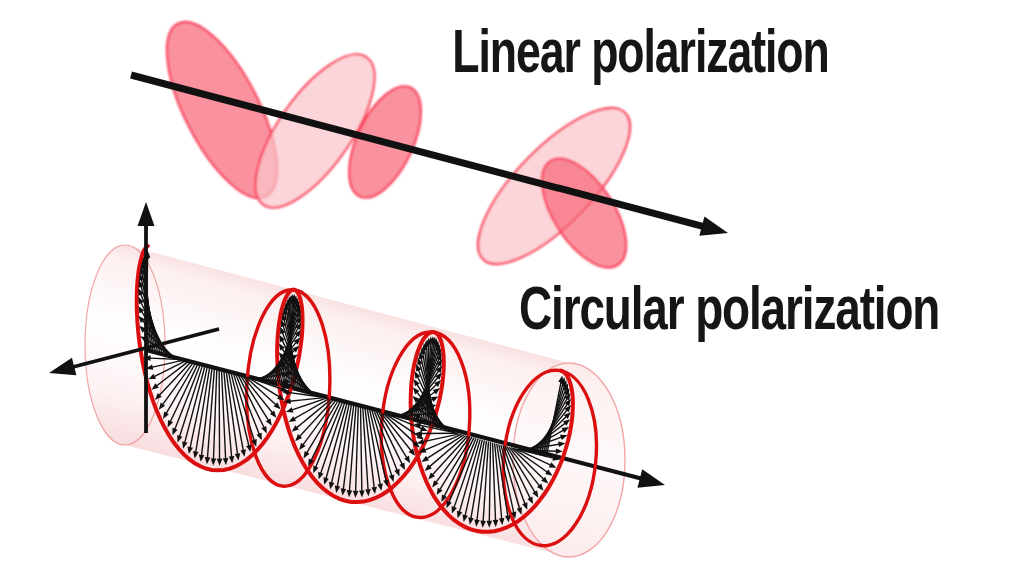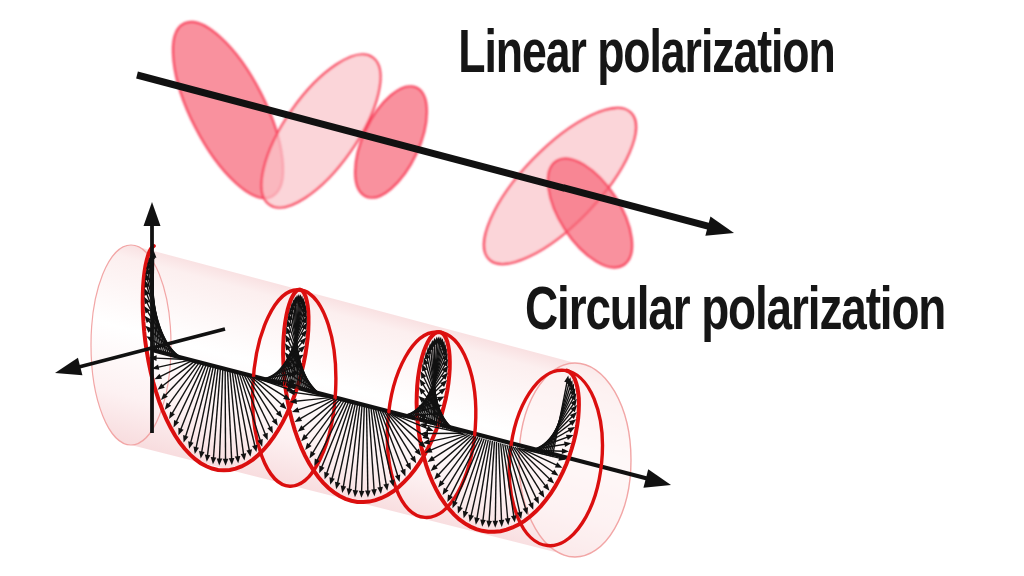--- a/index.html
+++ b/index.html
@@ -1,20 +1,20 @@
 <!DOCTYPE html>
 <html><head>
 <meta charset="utf-8">
 <style>
   html,body{margin:0;padding:0;}
   body{
     width:1024px;height:576px;background:#ffffff;overflow:hidden;position:relative;
     font-family:"Liberation Sans", sans-serif;
   }
-  .stage{position:absolute;left:15px;top:0;width:844px;height:576px;}
+  .stage{position:absolute;left:9px;top:0;width:844px;height:576px;}
   .title{
     position:absolute;
     font-weight:bold;
     font-size:62px;
     line-height:1;
     letter-spacing:-1.5px;
     color:#161616;
     white-space:nowrap;
   }
   #title-linear{ top:20px; right:24px; transform:scaleX(0.72); transform-origin:100% 50%; }

